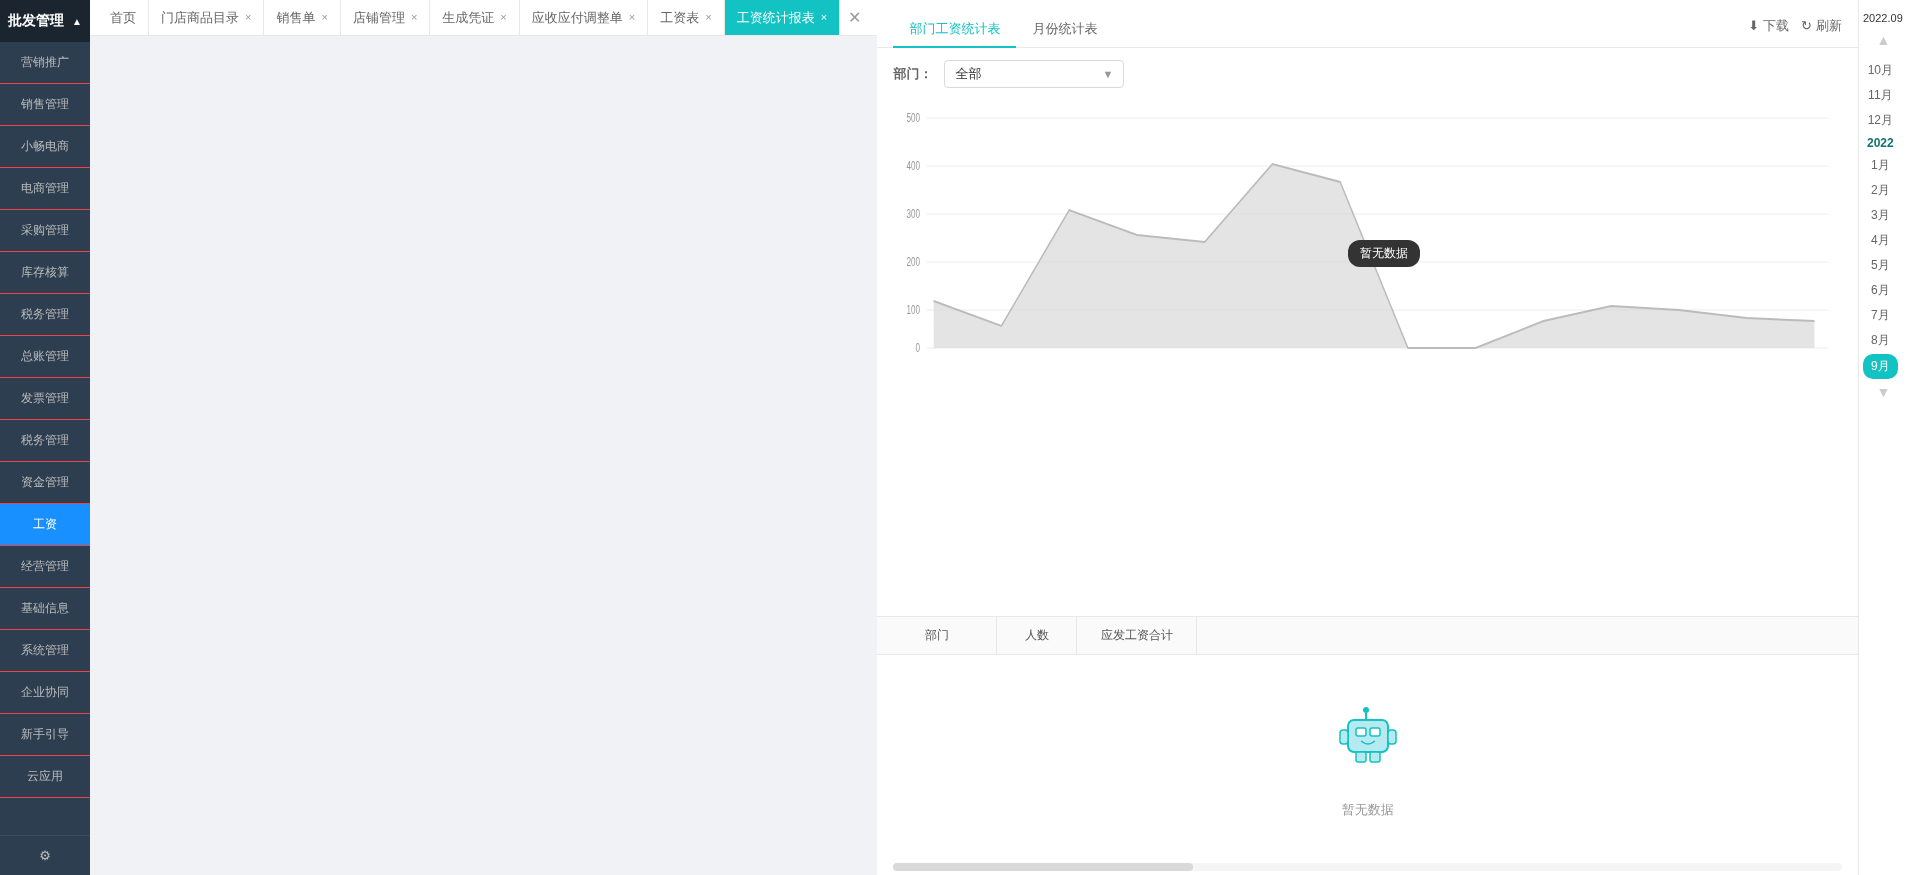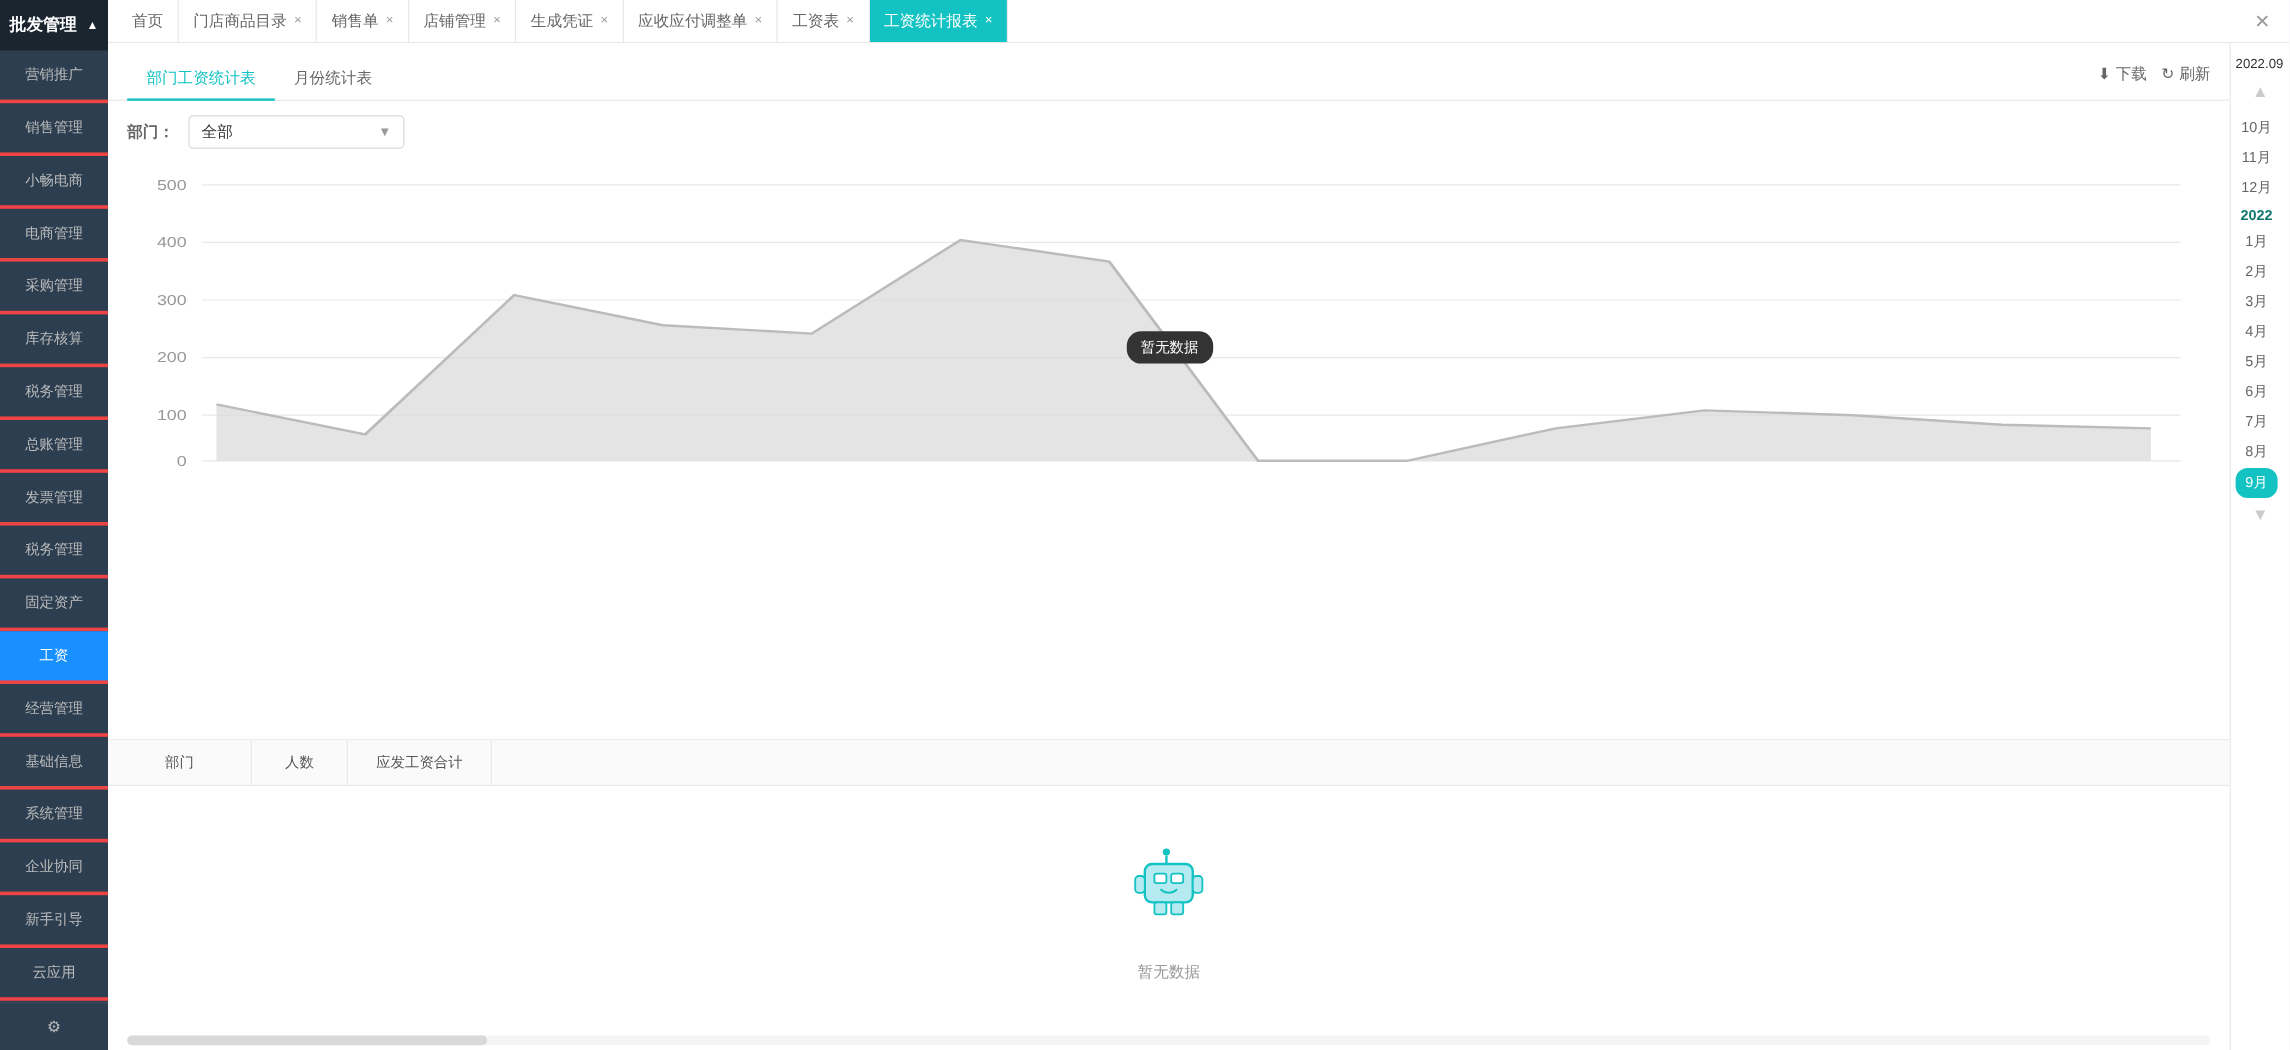--- a/index.html
+++ b/index.html
@@ -26,37 +26,37 @@
       justify-content: space-between;
       cursor: pointer;
     }
     .sidebar-header .arrow { font-size: 10px; }
     .sidebar-item {
       padding: 12px 8px;
       text-align: center;
       font-size: 12px;
       color: #bbb;
       cursor: pointer;
-      border-bottom: 3px solid #ef4444;
+      border-bottom: 1px solid #ef4444;
     }
     .sidebar-item.active { background: #1890ff; color: #fff; }
     .sidebar-footer {
       margin-top: auto;
       padding: 12px 8px;
       text-align: center;
       color: #bbb;
       cursor: pointer;
       border-top: 1px solid #3a4a5c;
     }
 
     
     .main {
       flex: 1;
       display: flex;
-      flex-direction: column;
+      flex-direction: row;
       overflow: hidden;
     }
 
     
     .tab-bar {
       background: #fff;
       border-bottom: 1px solid #e8e8e8;
       display: flex;
       align-items: center;
       height: 36px;
@@ -298,21 +298,21 @@
       <div class="sidebar-item">营销推广</div>
       <div class="sidebar-item">销售管理</div>
       <div class="sidebar-item">小畅电商</div>
       <div class="sidebar-item">电商管理</div>
       <div class="sidebar-item">采购管理</div>
       <div class="sidebar-item">库存核算</div>
       <div class="sidebar-item">税务管理</div>
       <div class="sidebar-item">总账管理</div>
       <div class="sidebar-item">发票管理</div>
       <div class="sidebar-item">税务管理</div>
-      <div class="sidebar-item">固定资产</div>
+      <div class="sidebar-item">资金管理</div>
       <div class="sidebar-item active">工资</div>
       <div class="sidebar-item">经营管理</div>
       <div class="sidebar-item">基础信息</div>
       <div class="sidebar-item">系统管理</div>
       <div class="sidebar-item">企业协同</div>
       <div class="sidebar-item">新手引导</div>
       <div class="sidebar-item">云应用</div>
     </div>
   <div class="sidebar-footer">
     <span>⚙</span>

